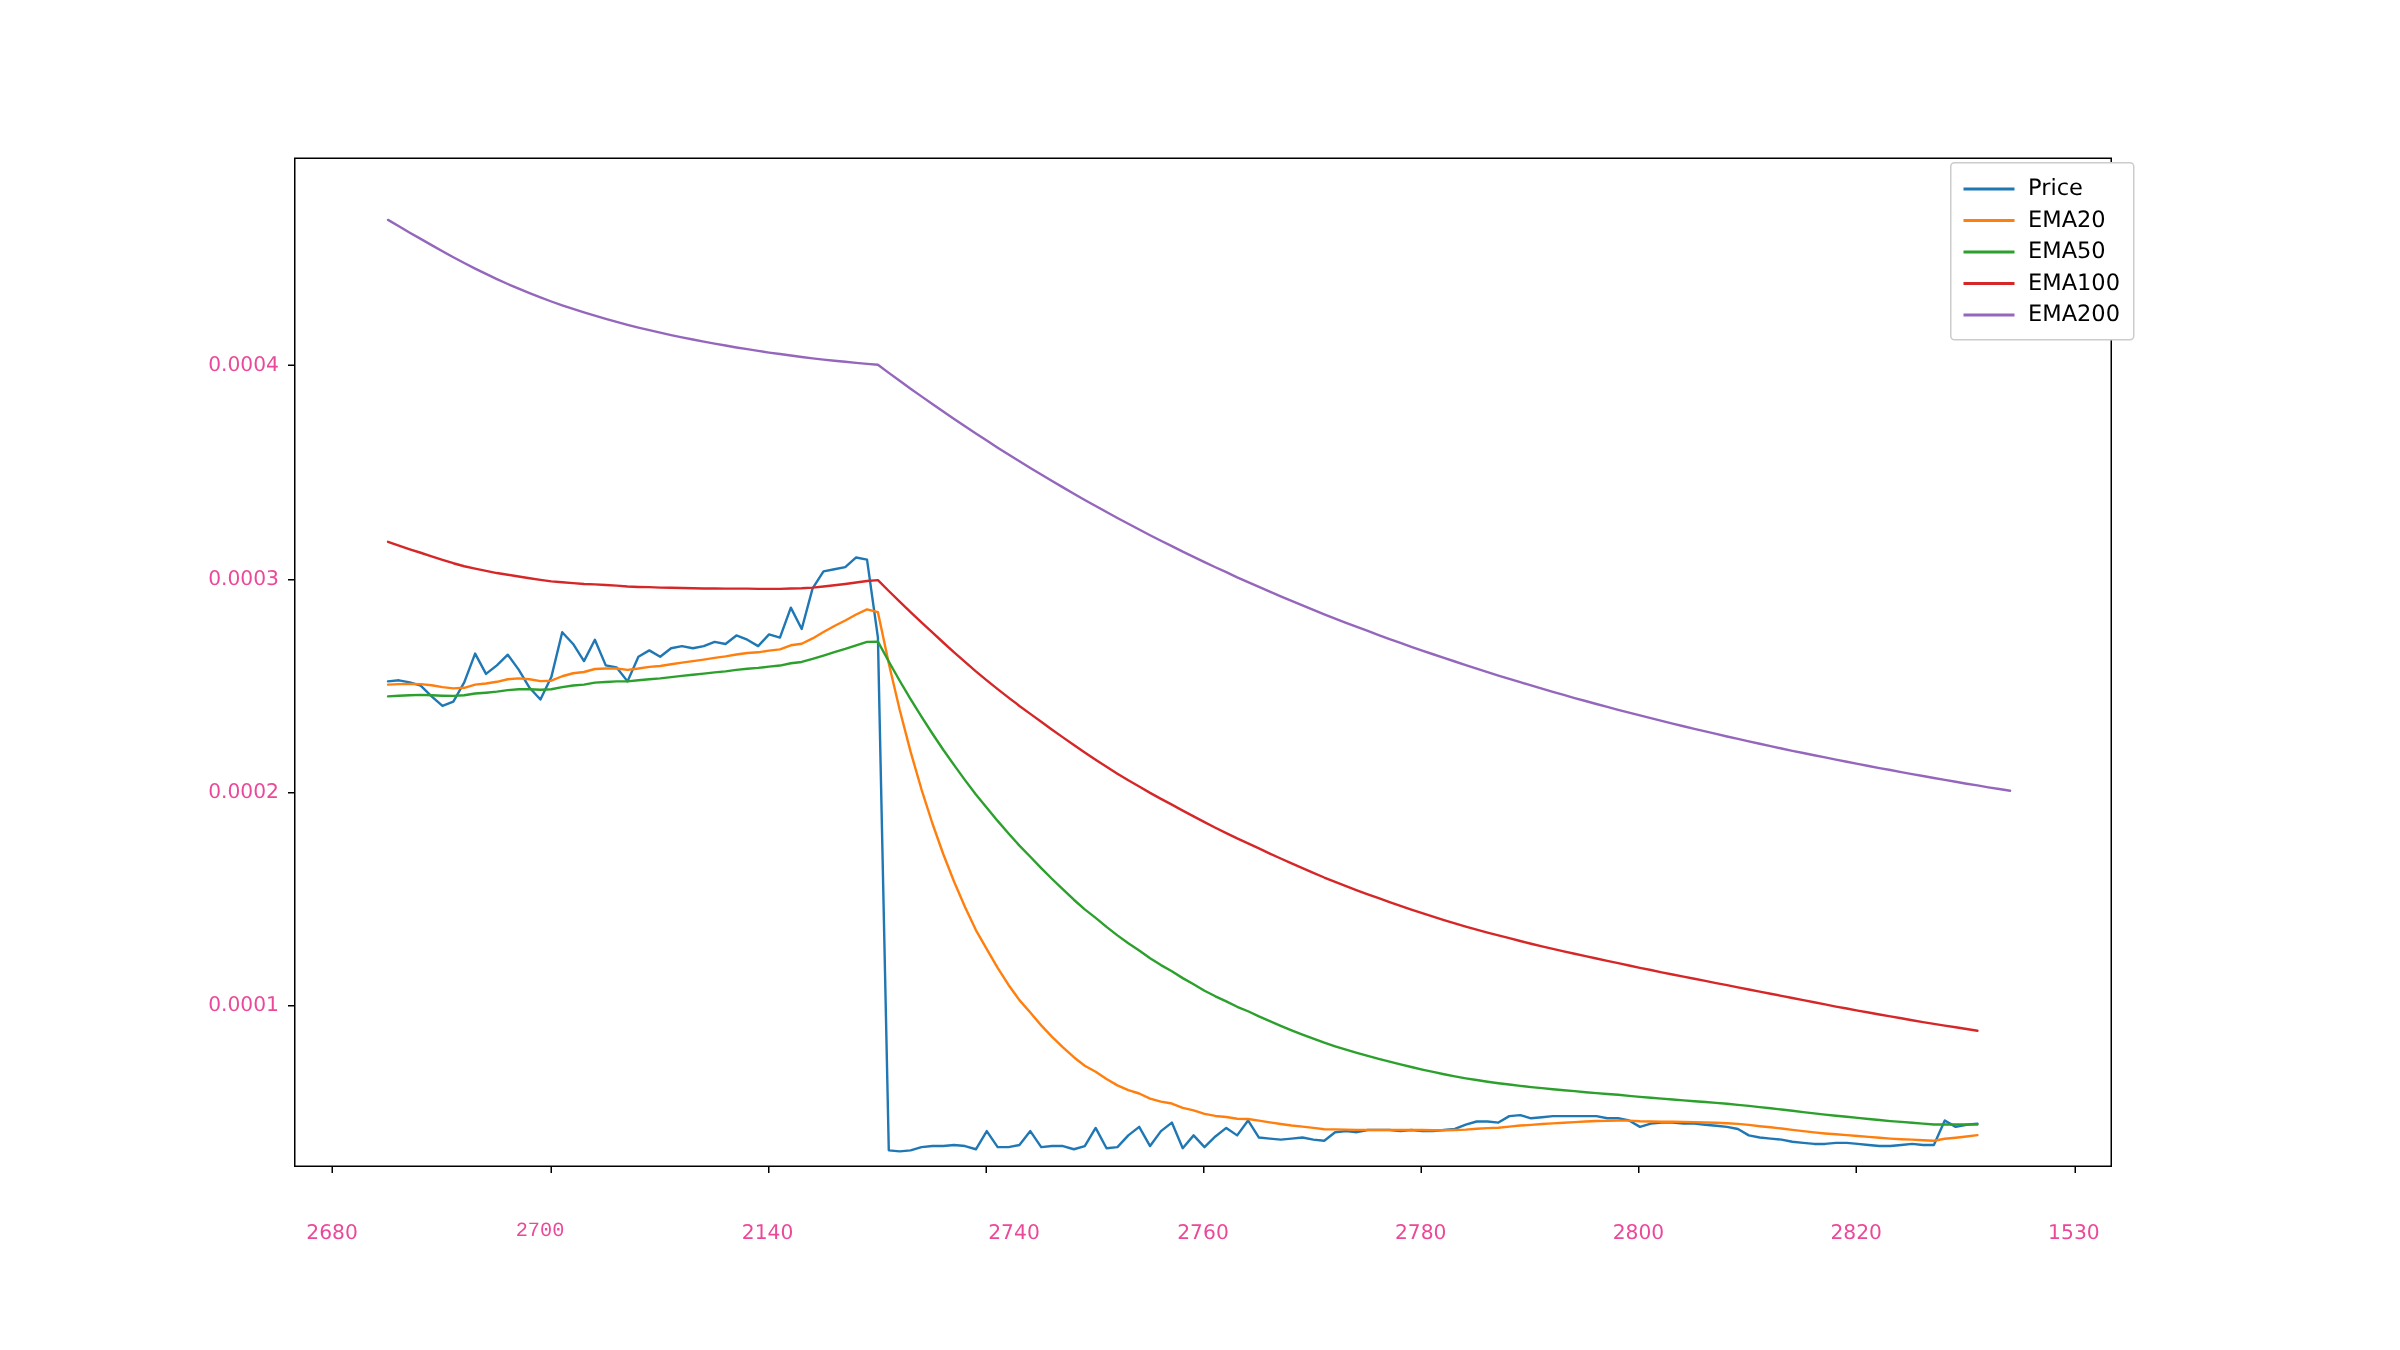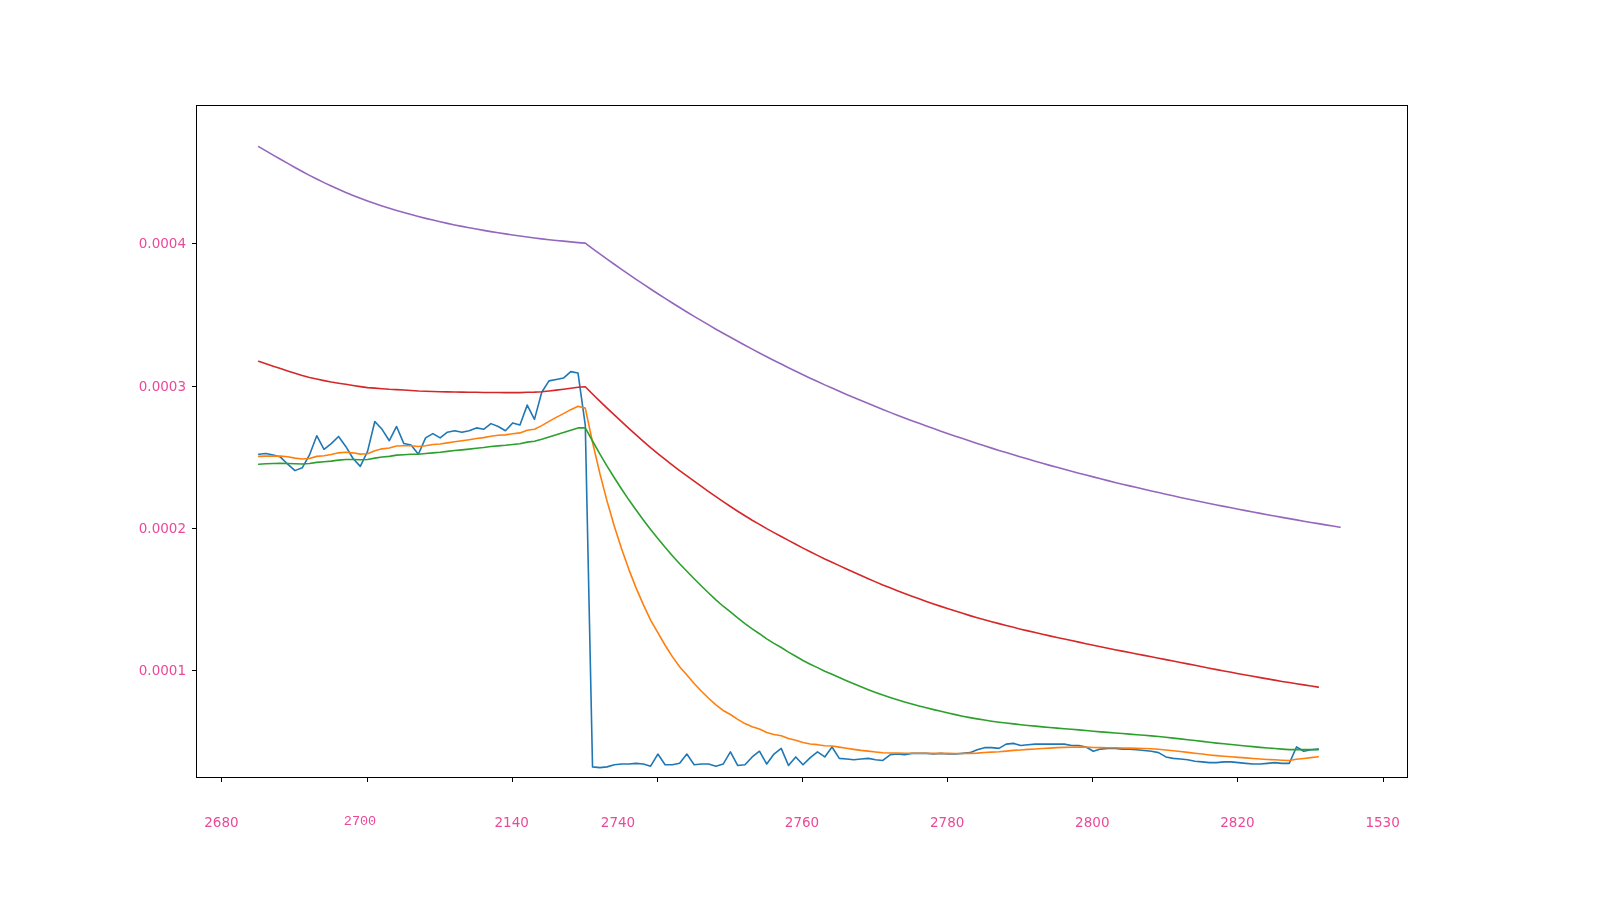--- a/index.html
+++ b/index.html
@@ -124,27 +124,49 @@
       <div class="tick-label ytick-label" style="top: 243.161px; left: 100px; width: 86px;">0.0004</div>
     </div>
   <div id="x-ticks">
       <div class="tick-mark xtick-mark" style="left: 221.401px;"></div>
       <div class="tick-label xtick-label" style="left: 221.401px; top: 786px;">2680</div>
       <div class="tick-mark xtick-mark" style="left: 366.551px;"></div>
       <div class="tick-label xtick-label" style="left: 360px; top: 786px; font-family: Liberation Mono, monospace;">2700</div>
       <div class="tick-mark xtick-mark" style="left: 511.701px;"></div>
       <div class="tick-label xtick-label" style="left: 511.701px; top: 786px;">2140</div>
       <div class="tick-mark xtick-mark" style="left: 656.85px;"></div>
-      <div class="tick-label xtick-label" style="left: 618px; top: 786px;">2740</div>
+      <div class="tick-label xtick-label" style="left: 676px; top: 786px;">2740</div>
       <div class="tick-mark xtick-mark" style="left: 802px;"></div>
       <div class="tick-label xtick-label" style="left: 802px; top: 786px;">2760</div>
       <div class="tick-mark xtick-mark" style="left: 947.15px;"></div>
       <div class="tick-label xtick-label" style="left: 947.15px; top: 786px; text-align: center;">2780</div>
       <div class="tick-mark xtick-mark" style="left: 1092.3px;"></div>
       <div class="tick-label xtick-label" style="left: 1092.3px; top: 786px;">2800</div>
       <div class="tick-mark xtick-mark" style="left: 1237.45px;"></div>
       <div class="tick-label xtick-label" style="left: 1237.45px; top: 786px;">2820</div>
       <div class="tick-mark xtick-mark" style="left: 1382.6px;"></div>
       <div class="tick-label xtick-label" style="left: 1382.6px; top: 786px;">1530</div>
     </div>
 
+  <div id="legend">
+      <div class="legend-row">
+        <span class="legend-swatch" style="border-top-color: rgb(31, 119, 180);"></span>
+        <span class="legend-text">Price</span>
+      </div>
+      <div class="legend-row">
+        <span class="legend-swatch" style="border-top-color: rgb(255, 127, 14);"></span>
+        <span class="legend-text">EMA20</span>
+      </div>
+      <div class="legend-row">
+        <span class="legend-swatch" style="border-top-color: rgb(44, 160, 44);"></span>
+        <span class="legend-text">EMA50</span>
+      </div>
+      <div class="legend-row">
+        <span class="legend-swatch" style="border-top-color: rgb(214, 39, 40);"></span>
+        <span class="legend-text">EMA100</span>
+      </div>
+      <div class="legend-row">
+        <span class="legend-swatch" style="border-top-color: rgb(148, 103, 189);"></span>
+        <span class="legend-text">EMA200</span>
+      </div>
+    </div>
 
 </div>
 
 </body></html>

